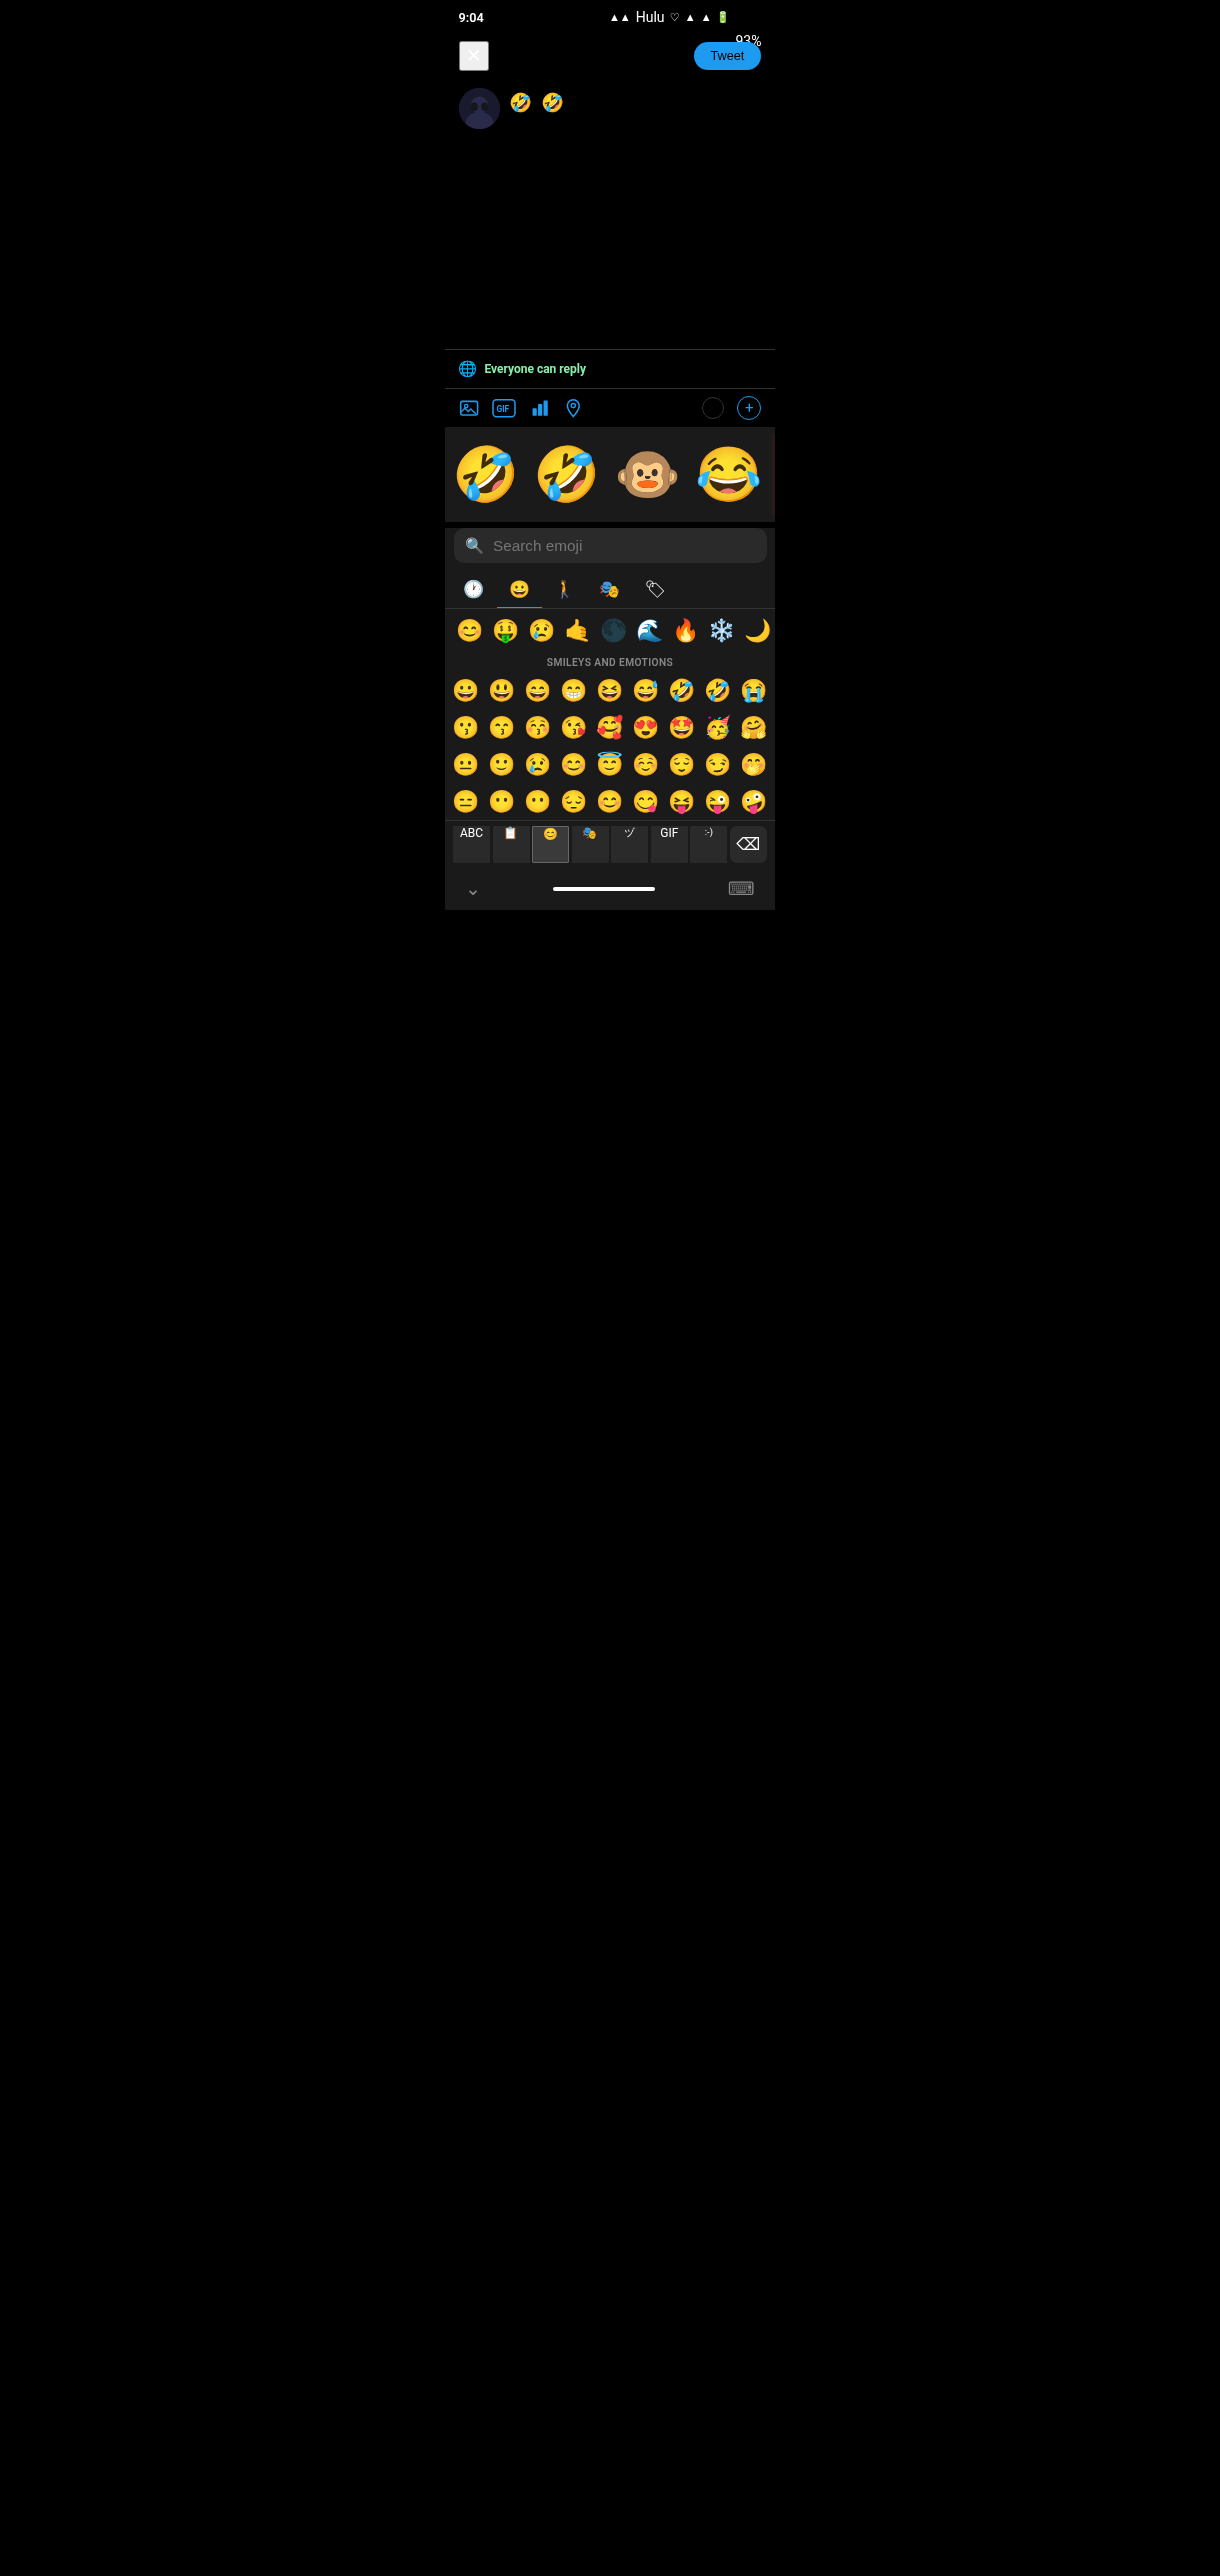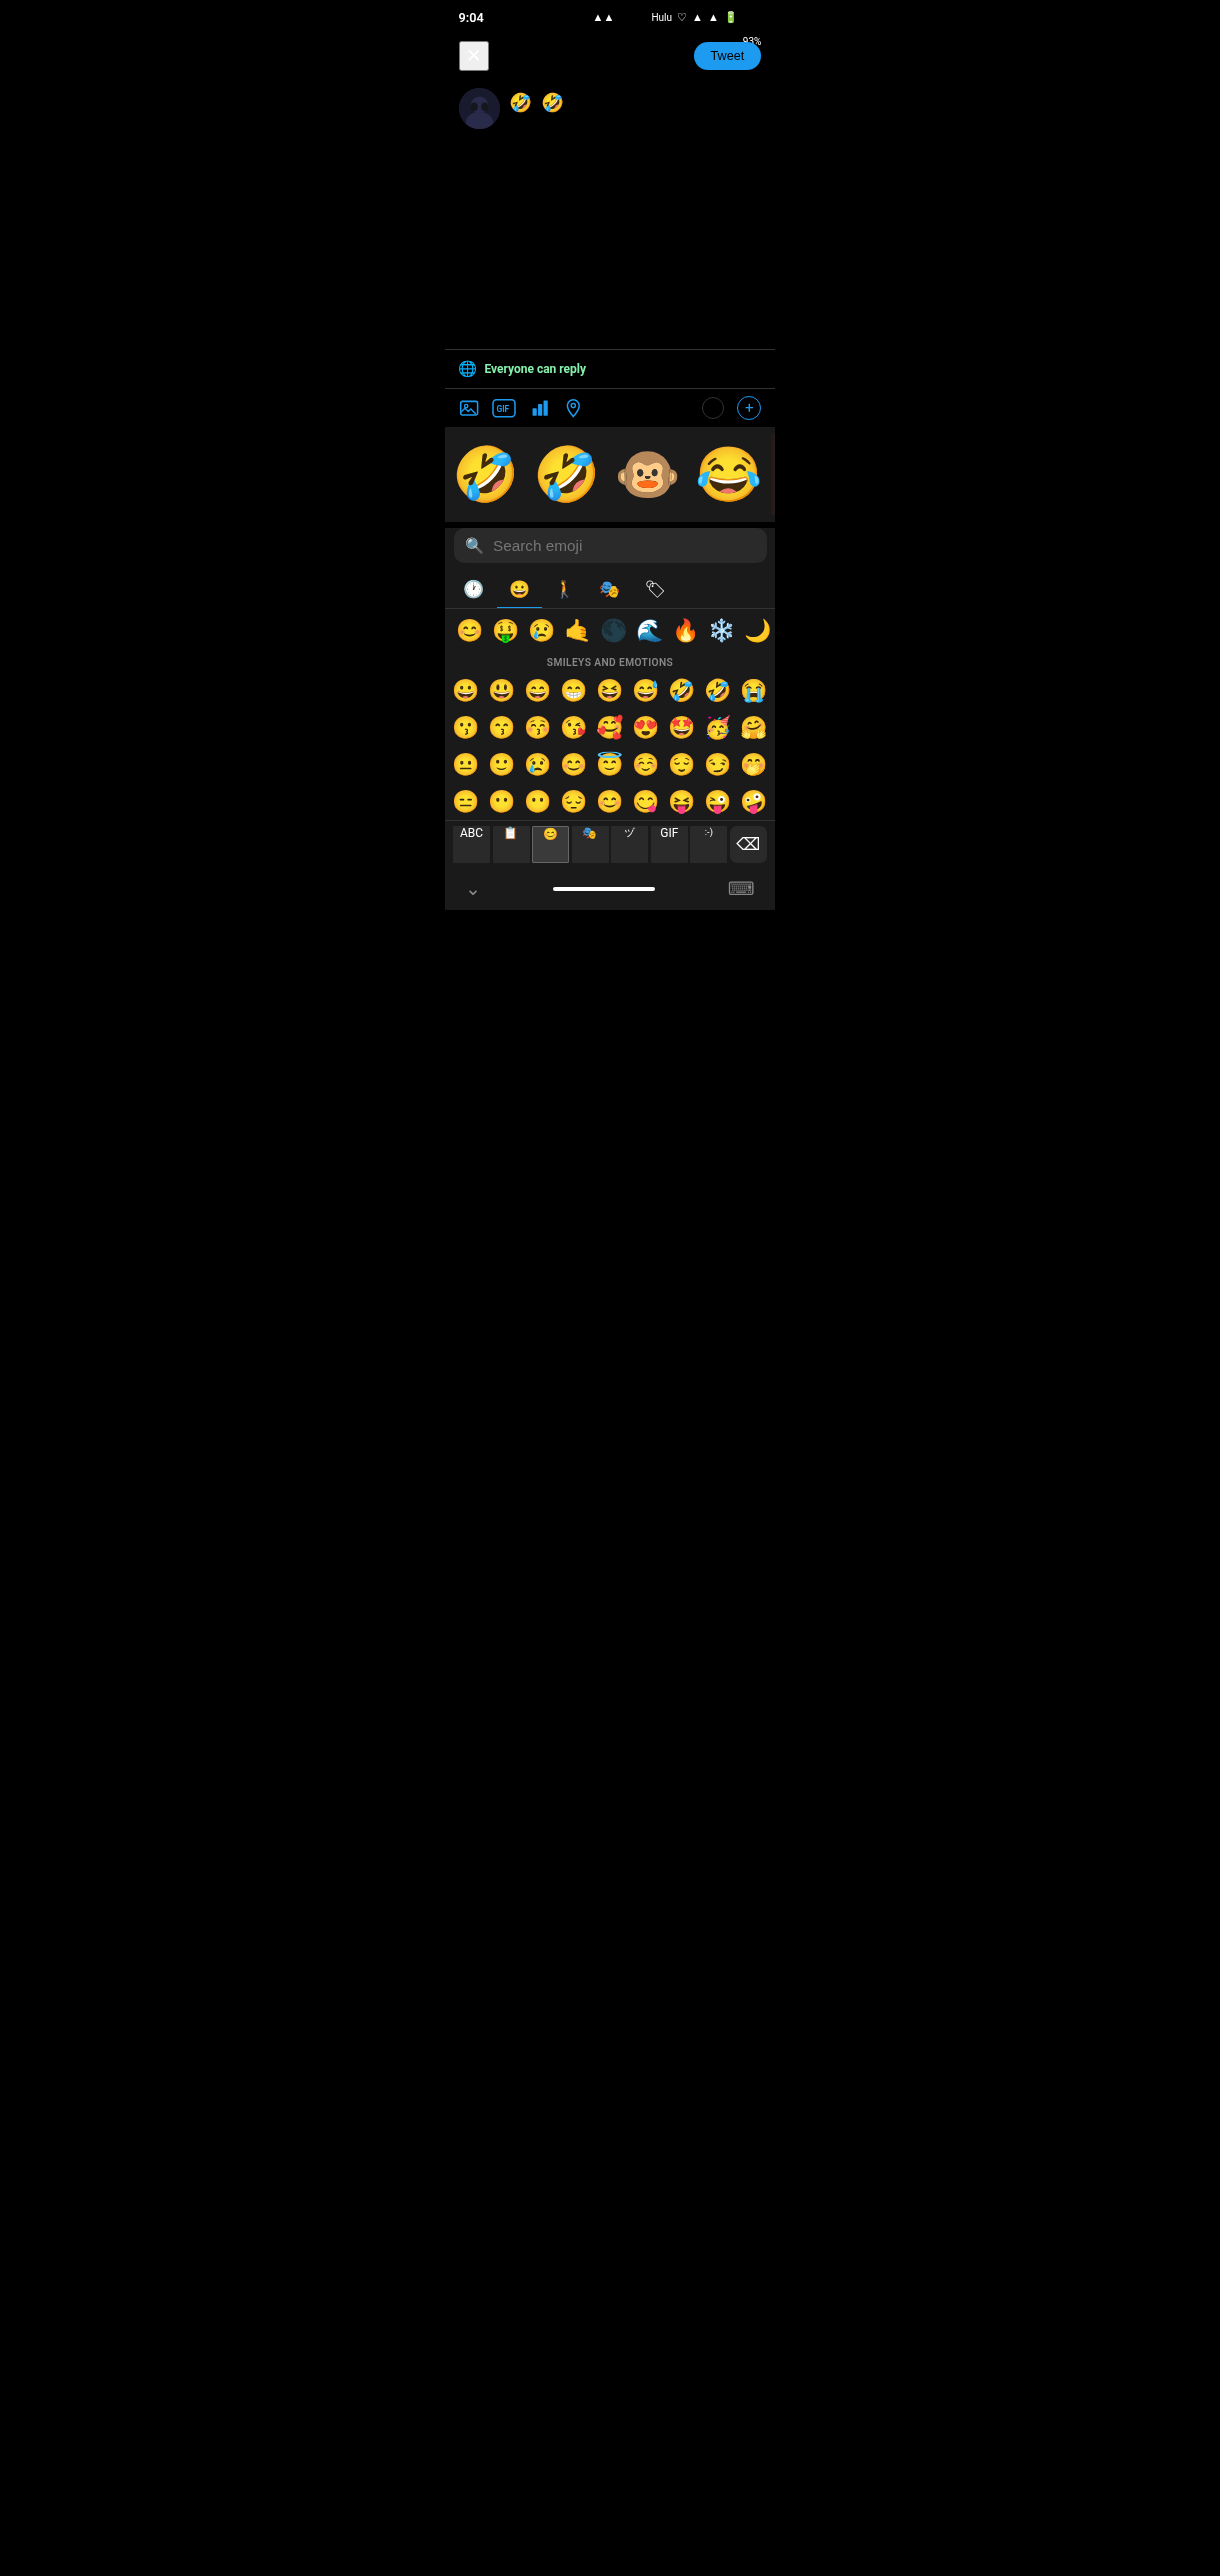--- a/index.html
+++ b/index.html
@@ -338,26 +338,26 @@
       margin: 5.1px auto;
     }
   </style>
 </head>
 <body>
 
 <div class="status-bar">
   <span class="status-time">9:04</span>
   <div class="status-icons">
     <span>▲▲</span>
-    <span style="font-size:10px;margin-left:32px;">Hulu</span>
+    <span style="font-size:14px;">Hulu</span>
     <span>♡</span>
     <span>▲</span>
     <span>▲</span>
     <span>🔋</span>
-    <span style="font-size:10px;margin-top:48px;">93%</span>
+    <span style="font-size:14px;margin-top:48px;">93%</span>
   </div>
 </div>
 
 <div class="top-bar">
   <button class="close-btn">
     <span>✕</span>
   </button>
   <button class="tweet-btn">Tweet</button>
 </div>
 

